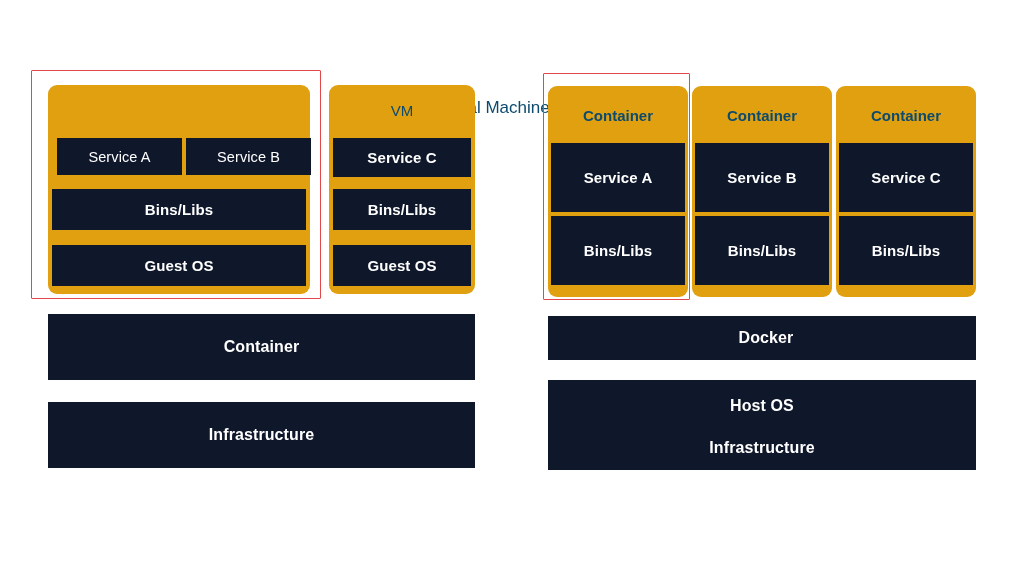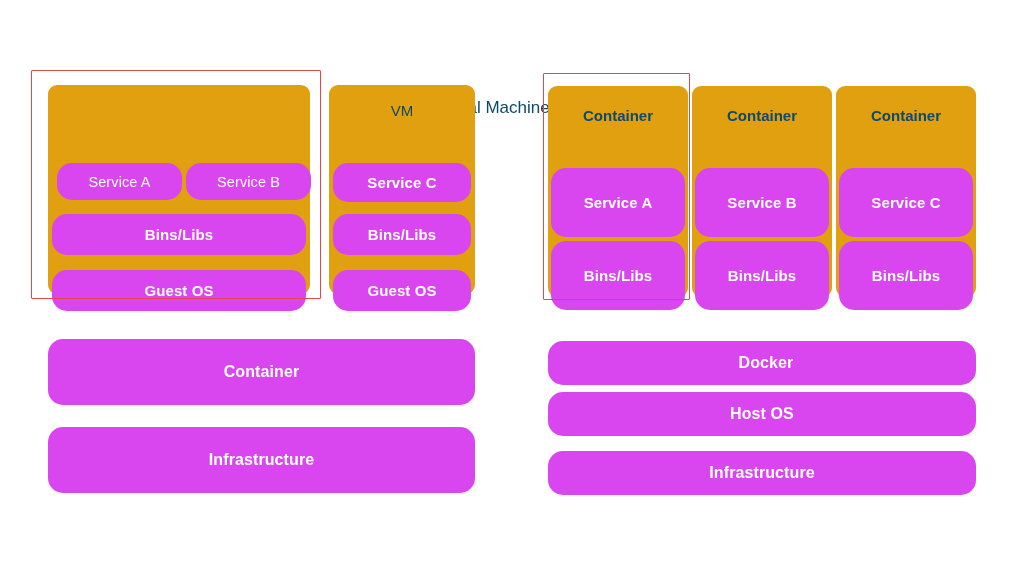--- a/index.html
+++ b/index.html
@@ -25,30 +25,29 @@
 
   
   .panel {
     position: absolute;
     background: #E0A010;
     border-radius: 9px;
     box-sizing: border-box;
   }
   .darkbar {
     position: absolute;
-    background: #d946ef;
-    border-radius: 15px;
+    background: #0f172a;
+    border-radius: 0;
     color: #ffffff;
     display: flex;
     align-items: center;
     justify-content: center;
     font-weight: bold;
     box-sizing: border-box;
     letter-spacing: 0.1px;
-    margin-top: 25px;
   }
   .panel-title {
     position: absolute;
     left: 0;
     width: 100%;
     text-align: center;
     color: #0c4a6e;
     font-weight: normal;
     white-space: nowrap;
   }
@@ -97,21 +96,21 @@
   #c3-svc  { left: 839px; top: 143px; width: 134px; height: 69px; font-size: 15px; }
 
   #c1-bins { left: 551px; top: 216px; width: 134px; height: 69px; font-size: 15px; }
   #c2-bins { left: 695px; top: 216px; width: 134px; height: 69px; font-size: 15px; }
   #c3-bins { left: 839px; top: 216px; width: 134px; height: 69px; font-size: 15px; }
 
   #container-highlight { left: 543px; top: 73px; width: 147px; height: 227px; }
 
   
   #docker         { left: 548px; top: 316px; width: 428px; height: 44px; font-size: 16px; padding-left: 8px; }
-  #hostos         { left: 548px; top: 367px; width: 428px; height: 44px; font-size: 16px; }
+  #hostos         { left: 548px; top: 380px; width: 428px; height: 52px; font-size: 16px; }
   #infrastructure2{ left: 548px; top: 426px; width: 428px; height: 44px; font-size: 16px; }
 </style>
 </head>
 <body>
 
 <div class="stage">
 
   <div class="panel" id="vm1-panel"></div>
   <div class="panel-title" id="vm1-title">Virtual Machine (VM)</div>
   <div class="darkbar" id="vm1-svcA">Service A</div>

